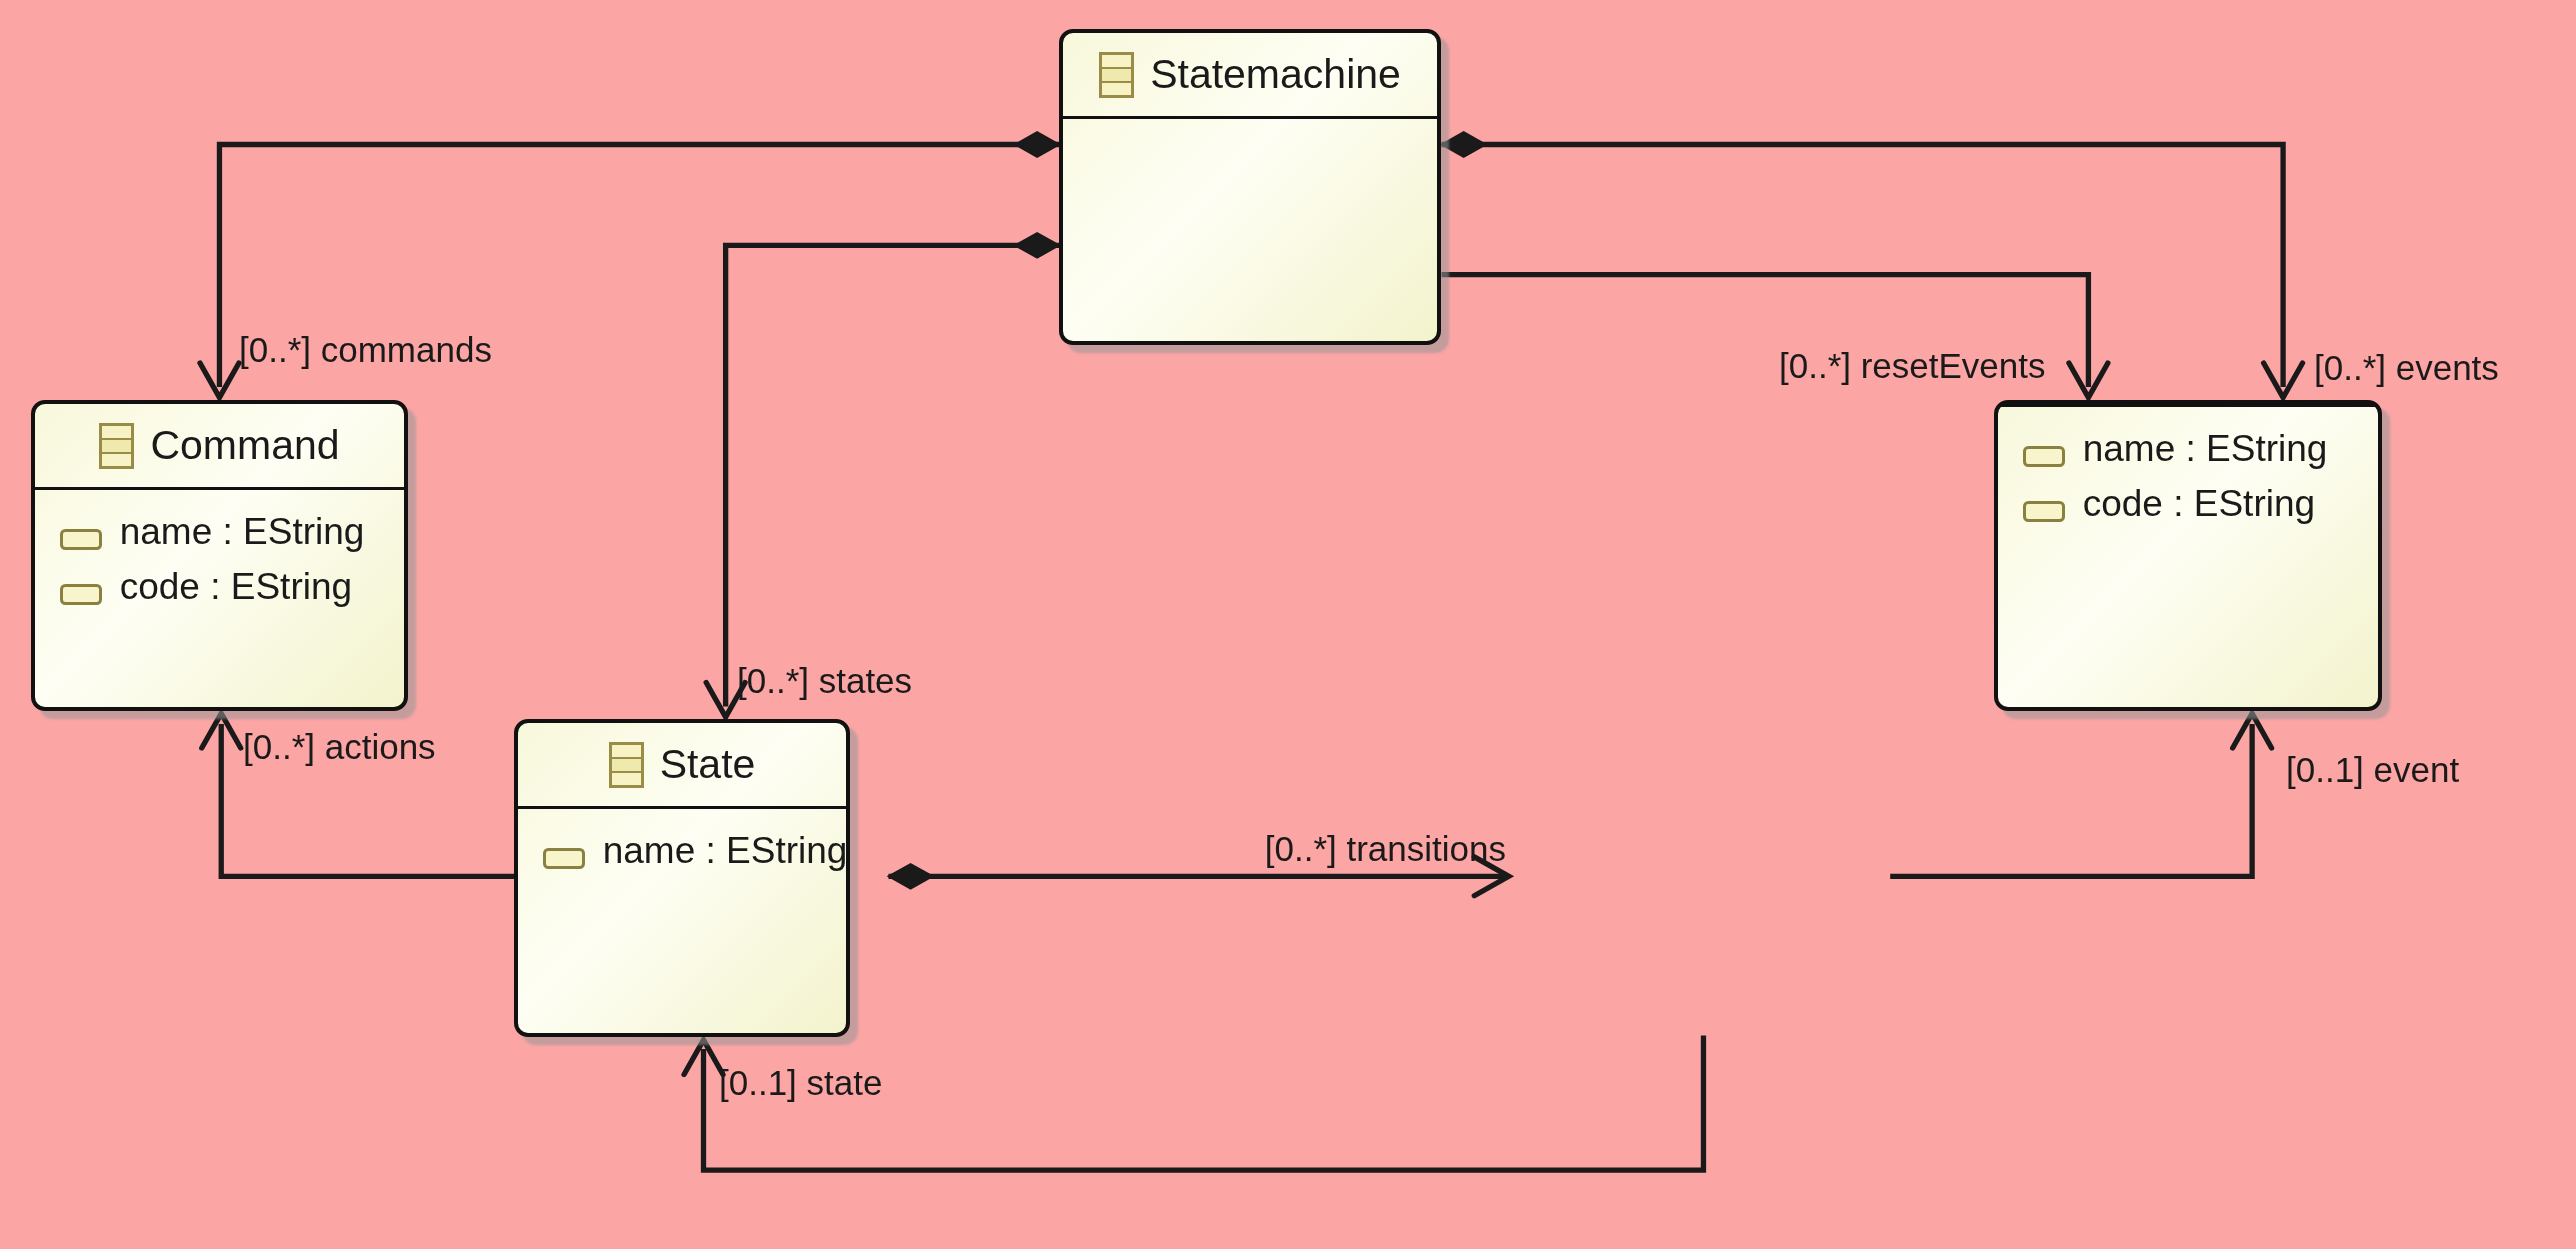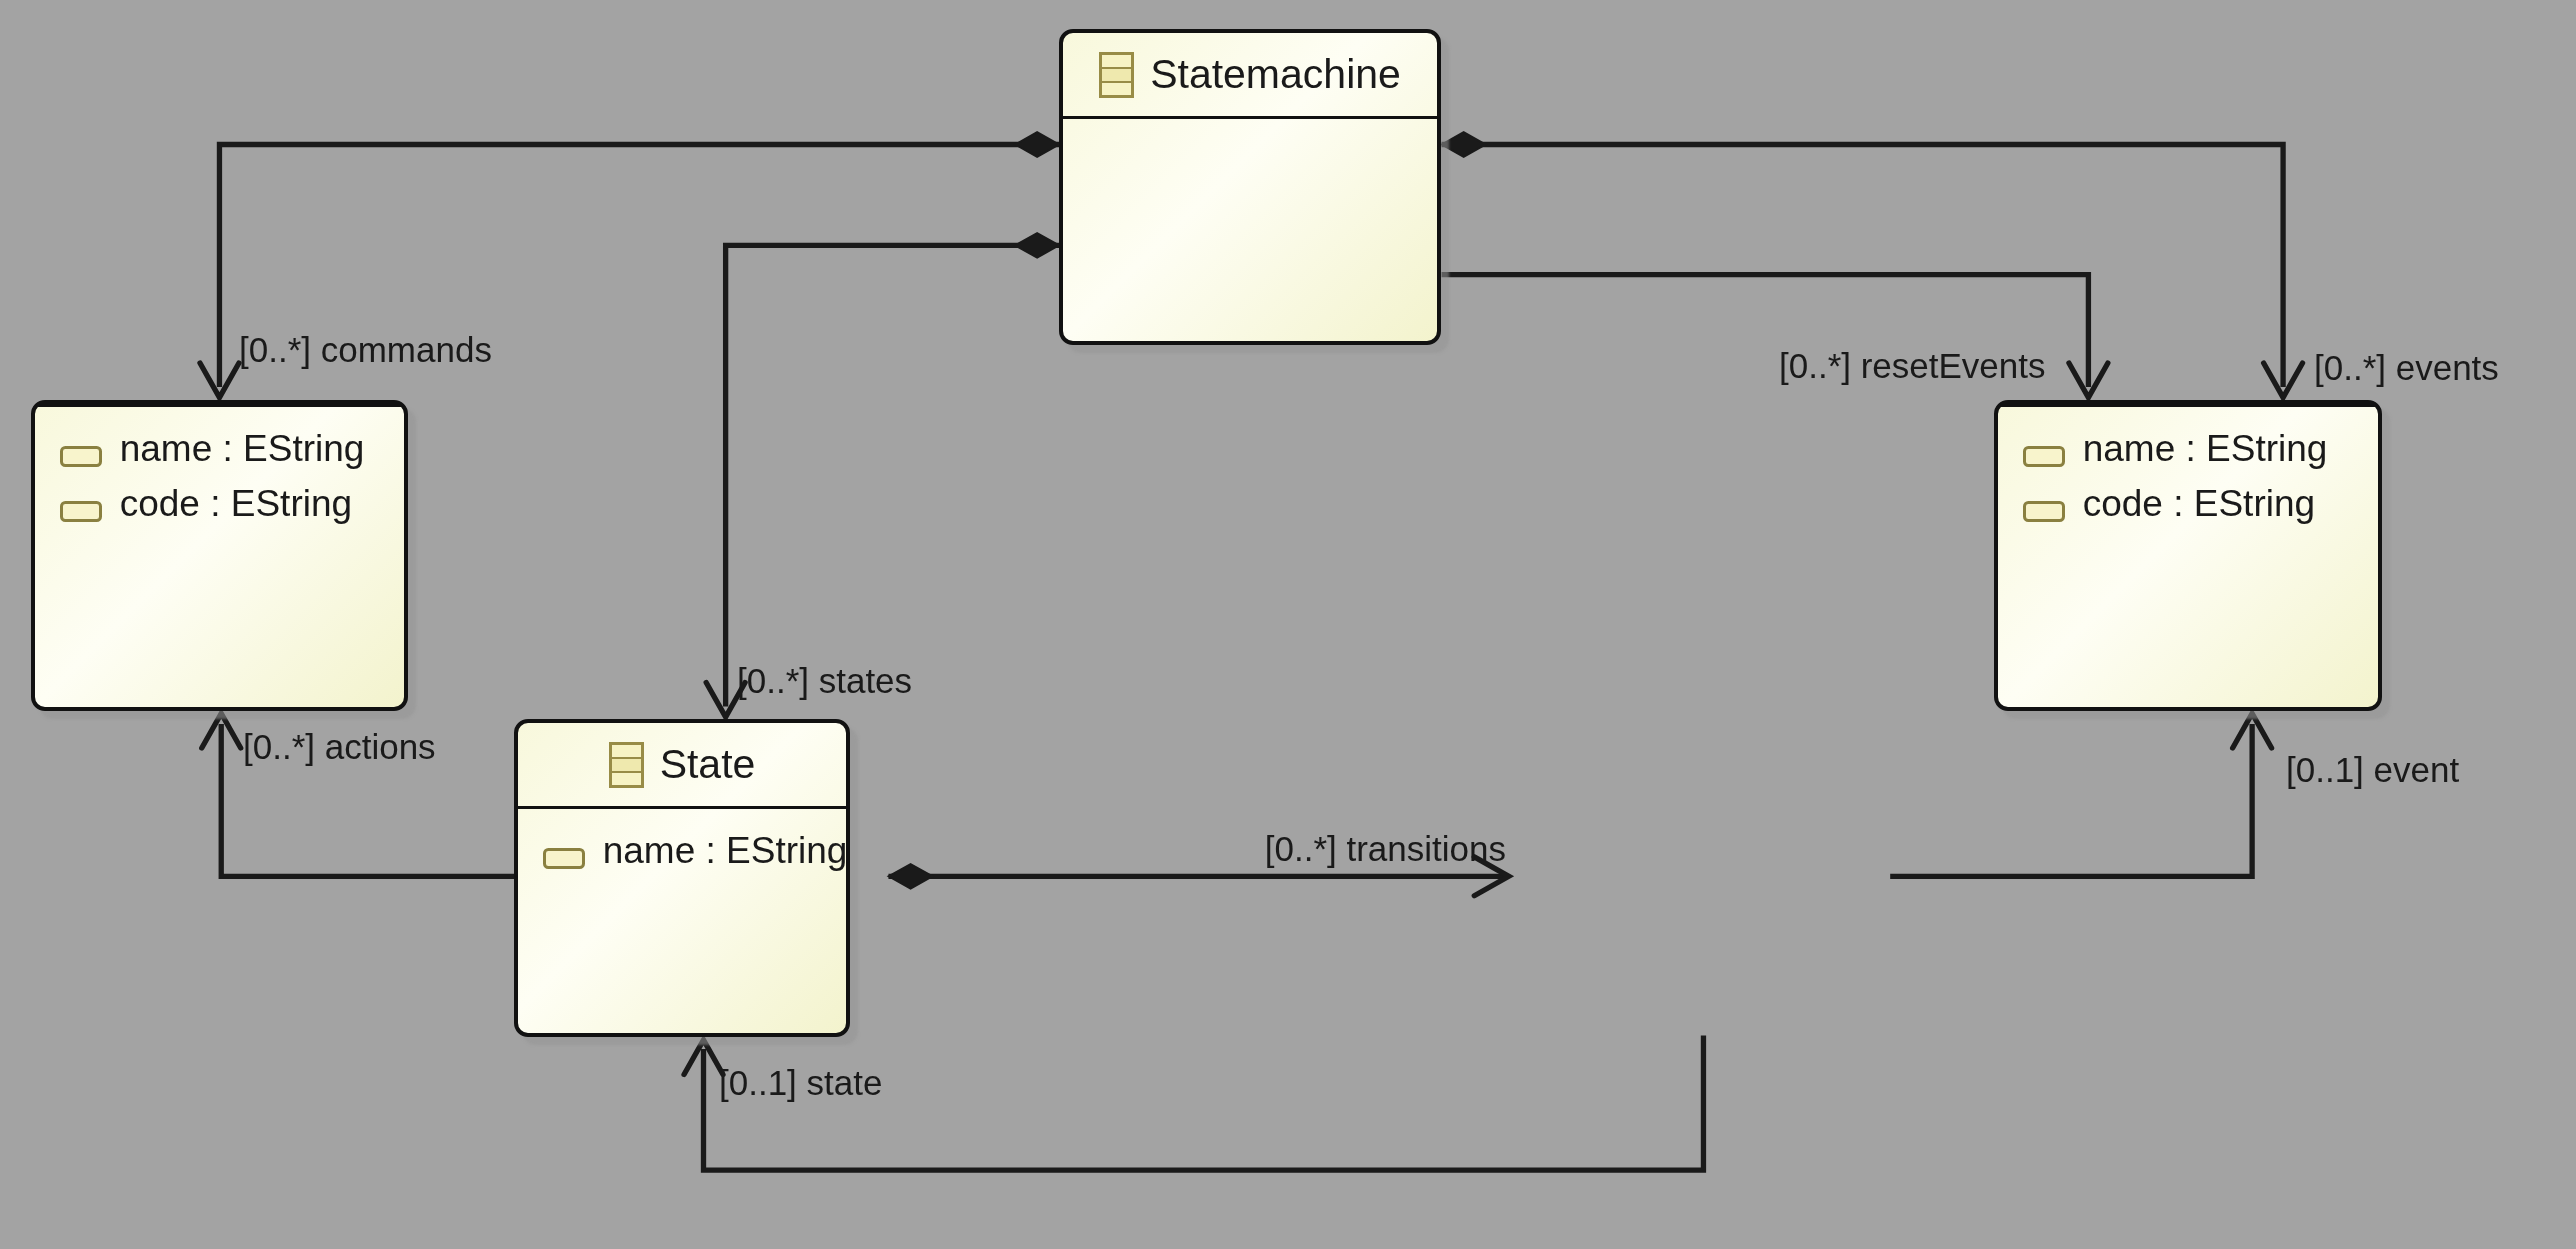--- a/index.html
+++ b/index.html
@@ -1,19 +1,19 @@
 <!DOCTYPE html>
 <html style="font-size:14px"><head>
 <meta charset="utf-8">
 <style>
   html,body{margin:0;padding:0;background:#ffffff;}
   #canvas{
     position:relative;
     width:2576px;height:1250px;
-    background:#a3a3a3;
+    background:#fca5a5;
     font-family:"Liberation Sans","DejaVu Sans",sans-serif;
     color:#1a1a1a;
     overflow:hidden;
   }
   
   #edges{position:absolute;left:0;top:0;}
   .edge{fill:none;stroke:#1a1a1a;stroke-width:6;}
   .arrow{fill:none;stroke:#1a1a1a;stroke-width:6;stroke-linecap:round;stroke-linejoin:miter;}
   .diamond{fill:#1a1a1a;stroke:#1a1a1a;stroke-width:2;}
   
@@ -122,20 +122,28 @@
           <span class="cell"></span>
           <span class="cell"></span>
           <span class="cell"></span>
         </span>
       <span class="class-name">Statemachine</span>
     </div>
     <div class="node-body" style="height:218px;"></div>
   </div>
 
   <div class="node" style="left:31px;top:400px;width:377px;height:311px;">
+    <div class="node-header">
+      <span class="eclass-icon">
+          <span class="cell"></span>
+          <span class="cell"></span>
+          <span class="cell"></span>
+        </span>
+      <span class="class-name">Command</span>
+    </div>
     <div class="node-body" style="height:212px;">
       <div class="attr-row">
         <span class="eattr-icon"></span>
         <span class="attr-text">name : EString</span>
       </div>
       <div class="attr-row">
         <span class="eattr-icon"></span>
         <span class="attr-text">code : EString</span>
       </div>
     </div>

